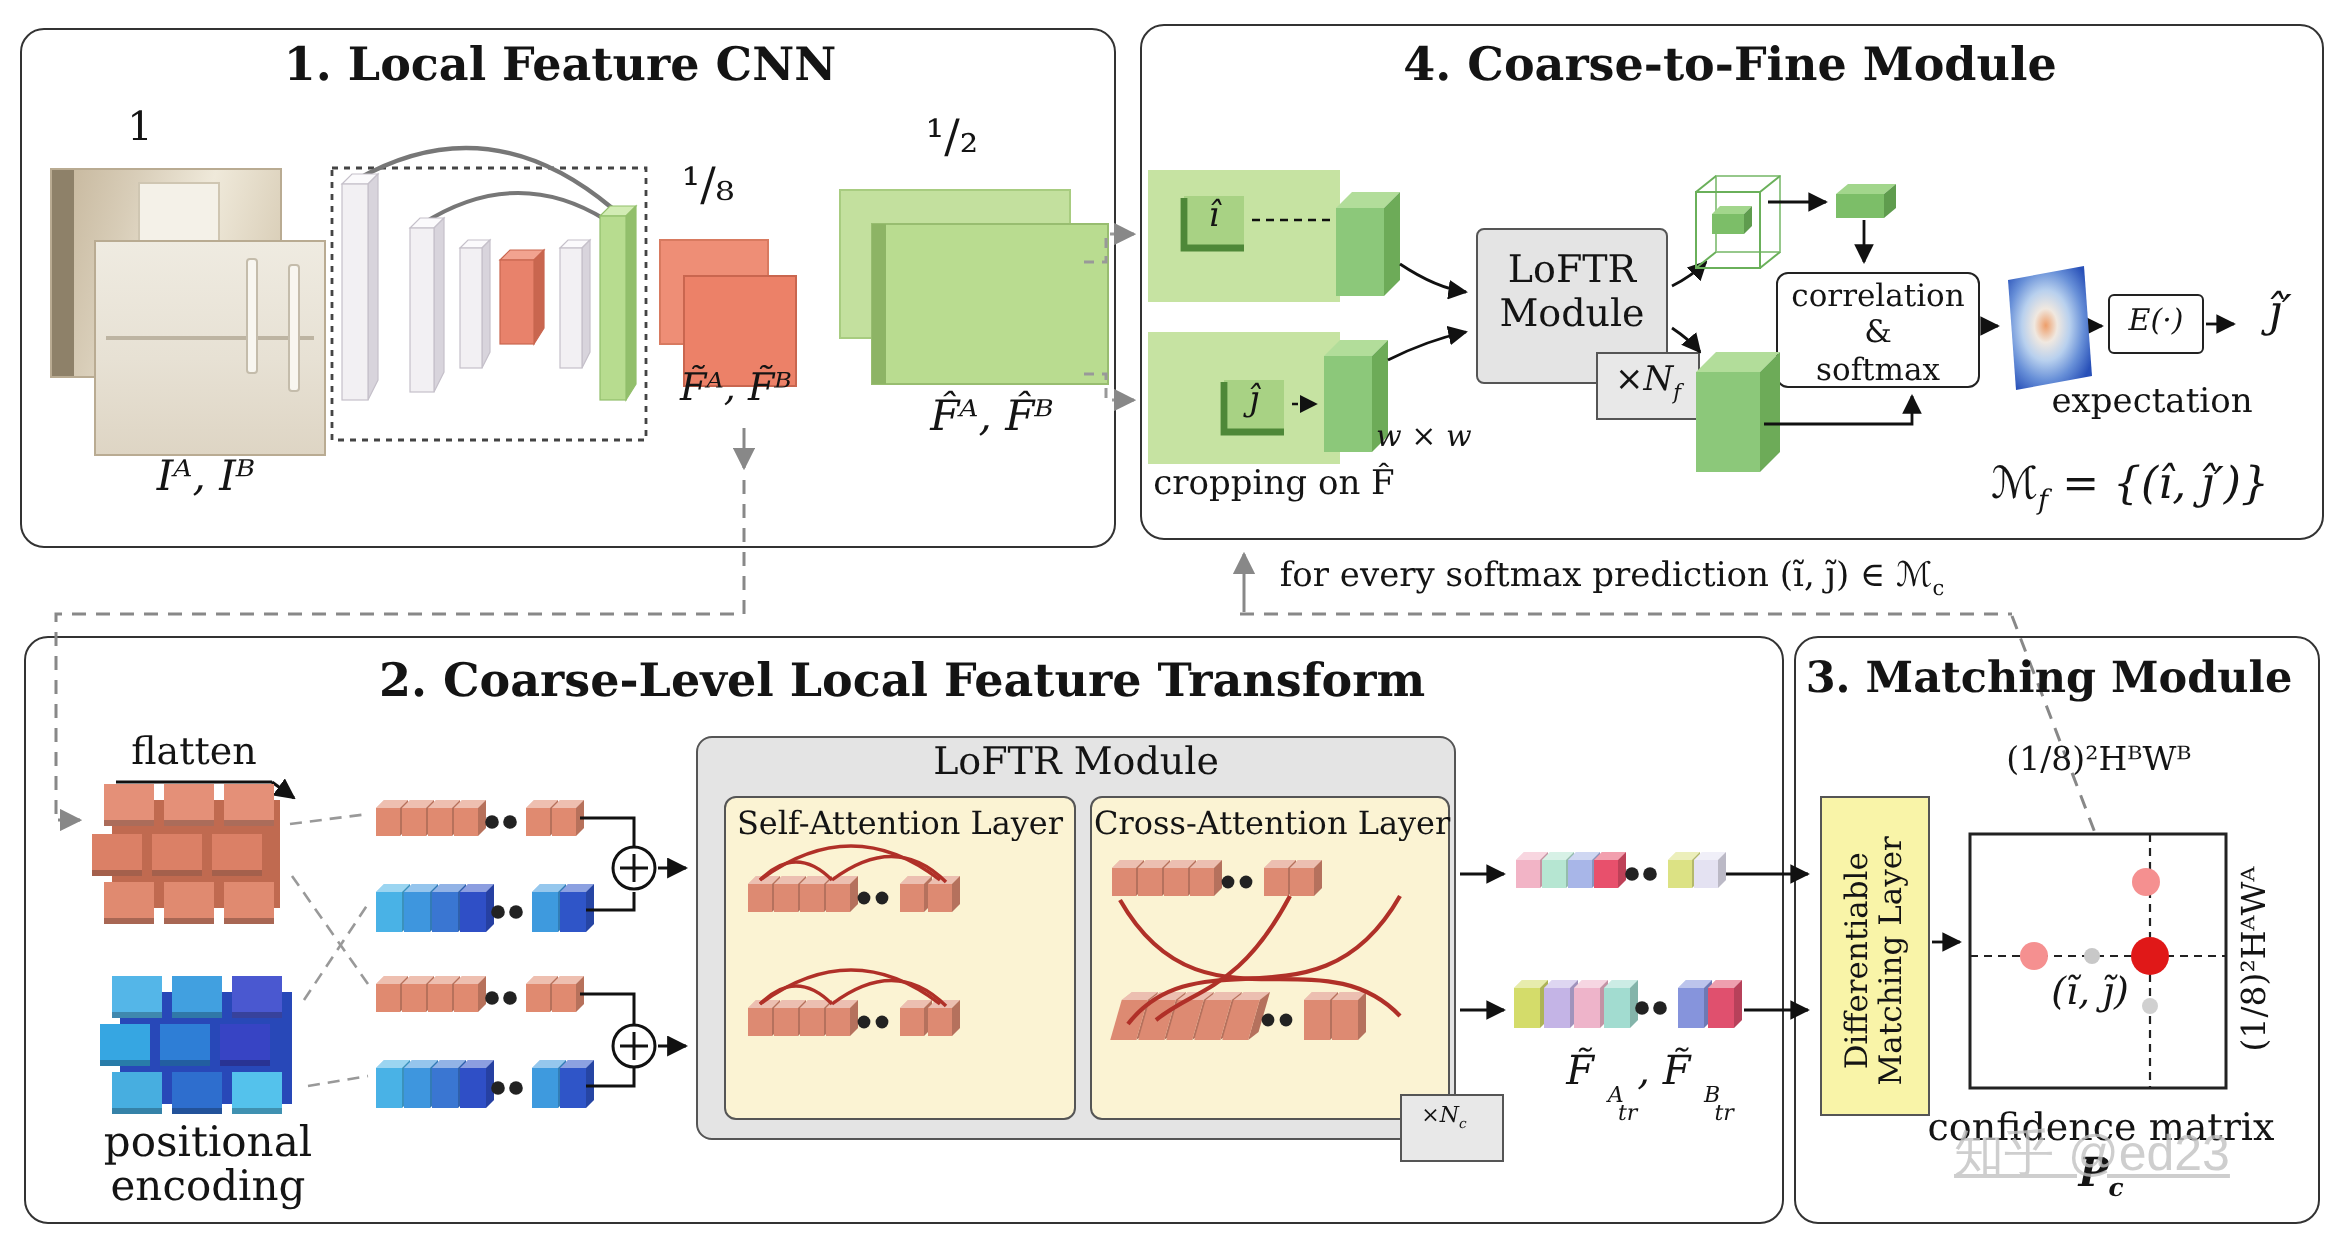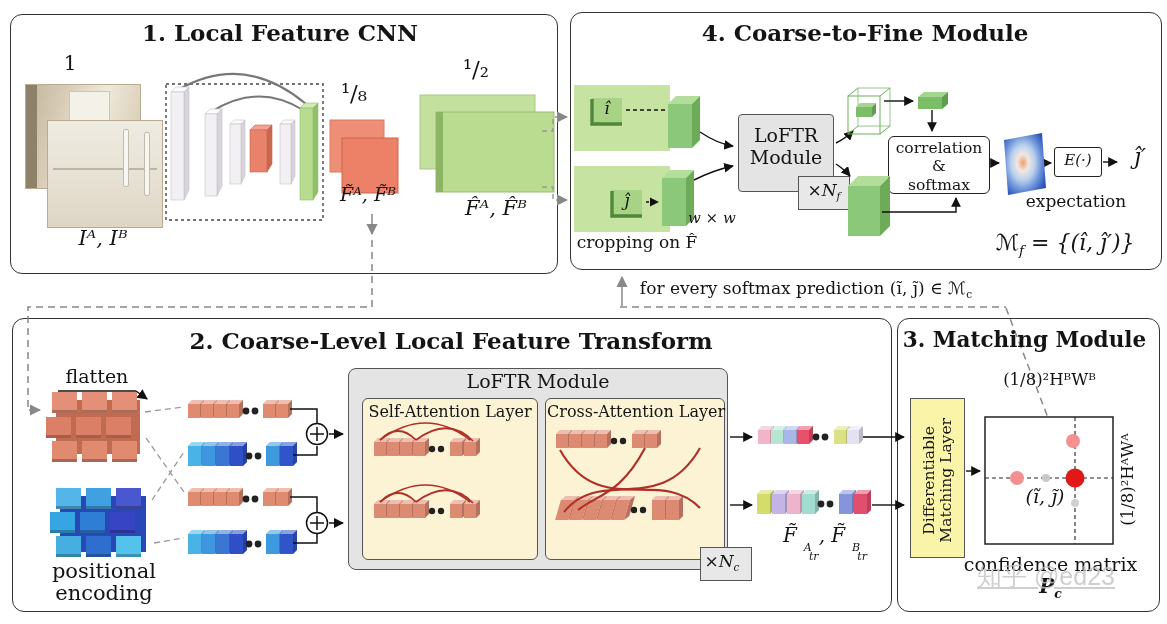--- a/index.html
+++ b/index.html
@@ -451,21 +451,21 @@
 
   <div class="lbl bd" style="left:12px;top:328px;width:878px;font-size:23px;">2. Coarse-Level Local Feature Transform</div>
   <div class="lbl" style="left:52px;top:366px;width:90px;font-size:19px;">flatten</div>
   <div class="lbl" style="left:36px;top:560px;width:136px;font-size:21px;line-height:1.05;">
     <span style="display:block;">positional</span>
     <span style="display:block;">encoding</span>
   </div>
   <div class="lbl" style="left:348px;top:371px;width:380px;font-size:19px;">LoFTR Module</div>
   <div class="lbl" style="left:362px;top:403px;width:176px;font-size:16px;">Self-Attention Layer</div>
   <div class="lbl" style="left:547px;top:403px;width:178px;font-size:16px;">Cross-Attention Layer</div>
-  <div class="lbl it" style="left:700px;top:552px;width:44px;font-size:17px;">
+  <div class="lbl it" style="left:700px;top:552px;width:44px;font-size:11px;">
     <span>×N</span><sub>c</sub>
   </div>
   <div class="lbl it" style="left:760px;top:524px;width:130px;font-size:20px;">
     <span>F̃</span><span class="ss">
         <span class="s1">A</span>
         <span class="s2">tr</span>
       </span><span>, </span><span>F̃</span><span class="ss">
         <span class="s1">B</span>
         <span class="s2">tr</span>
       </span>

